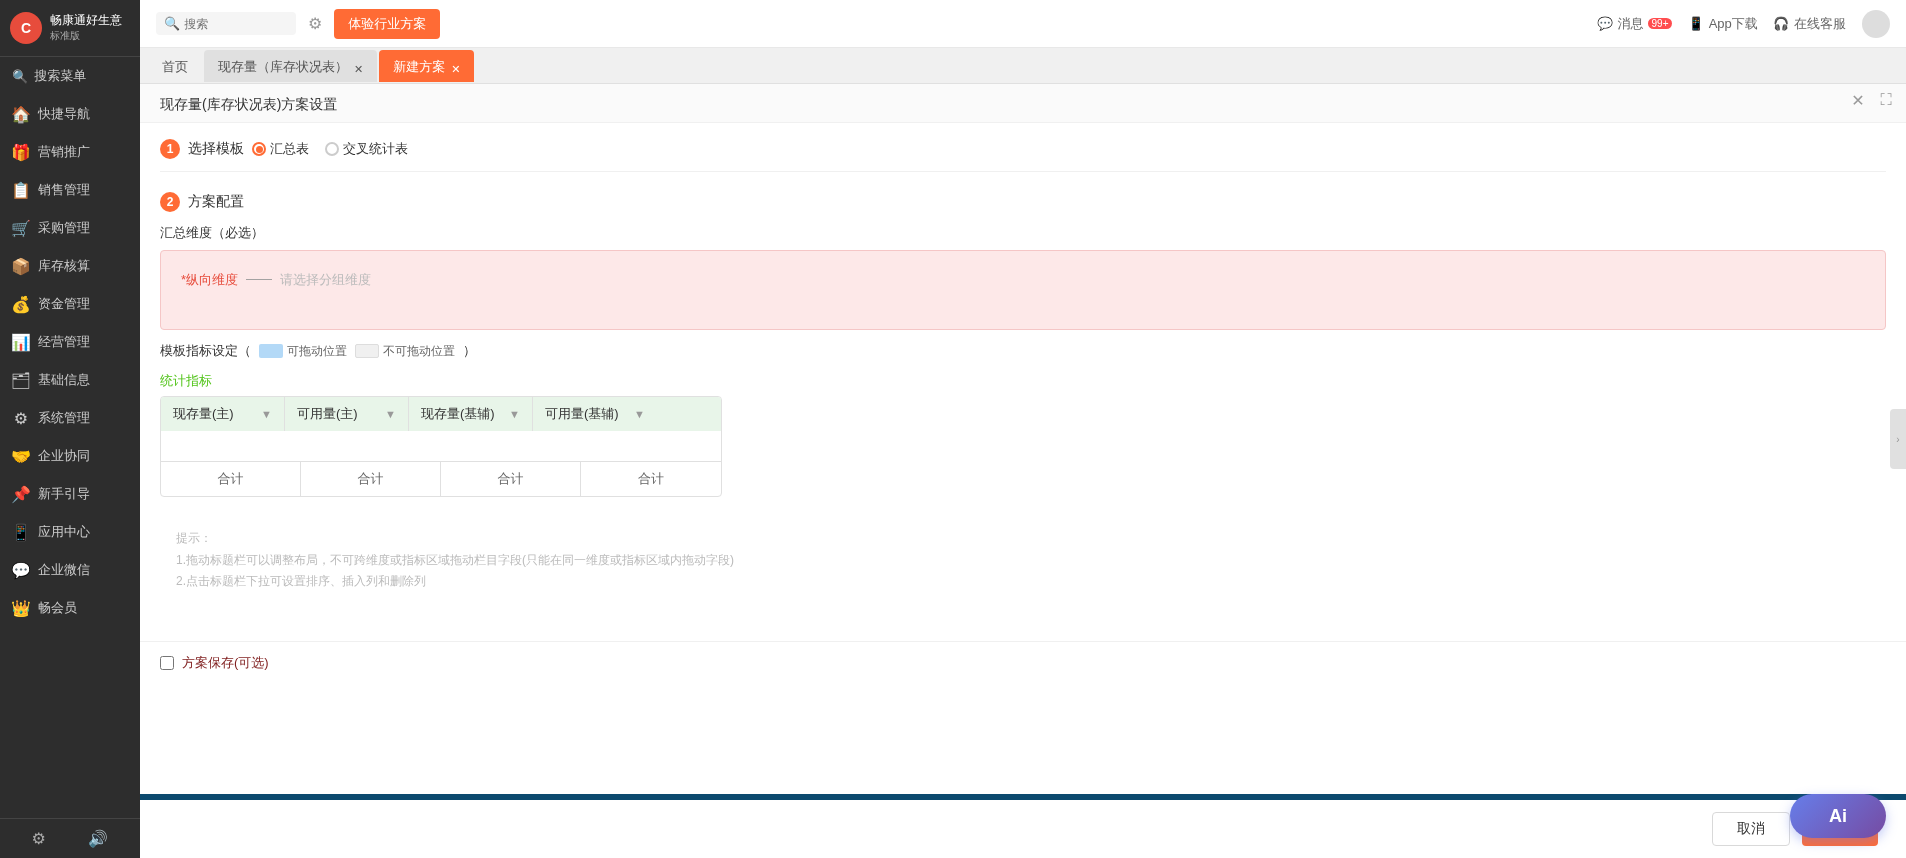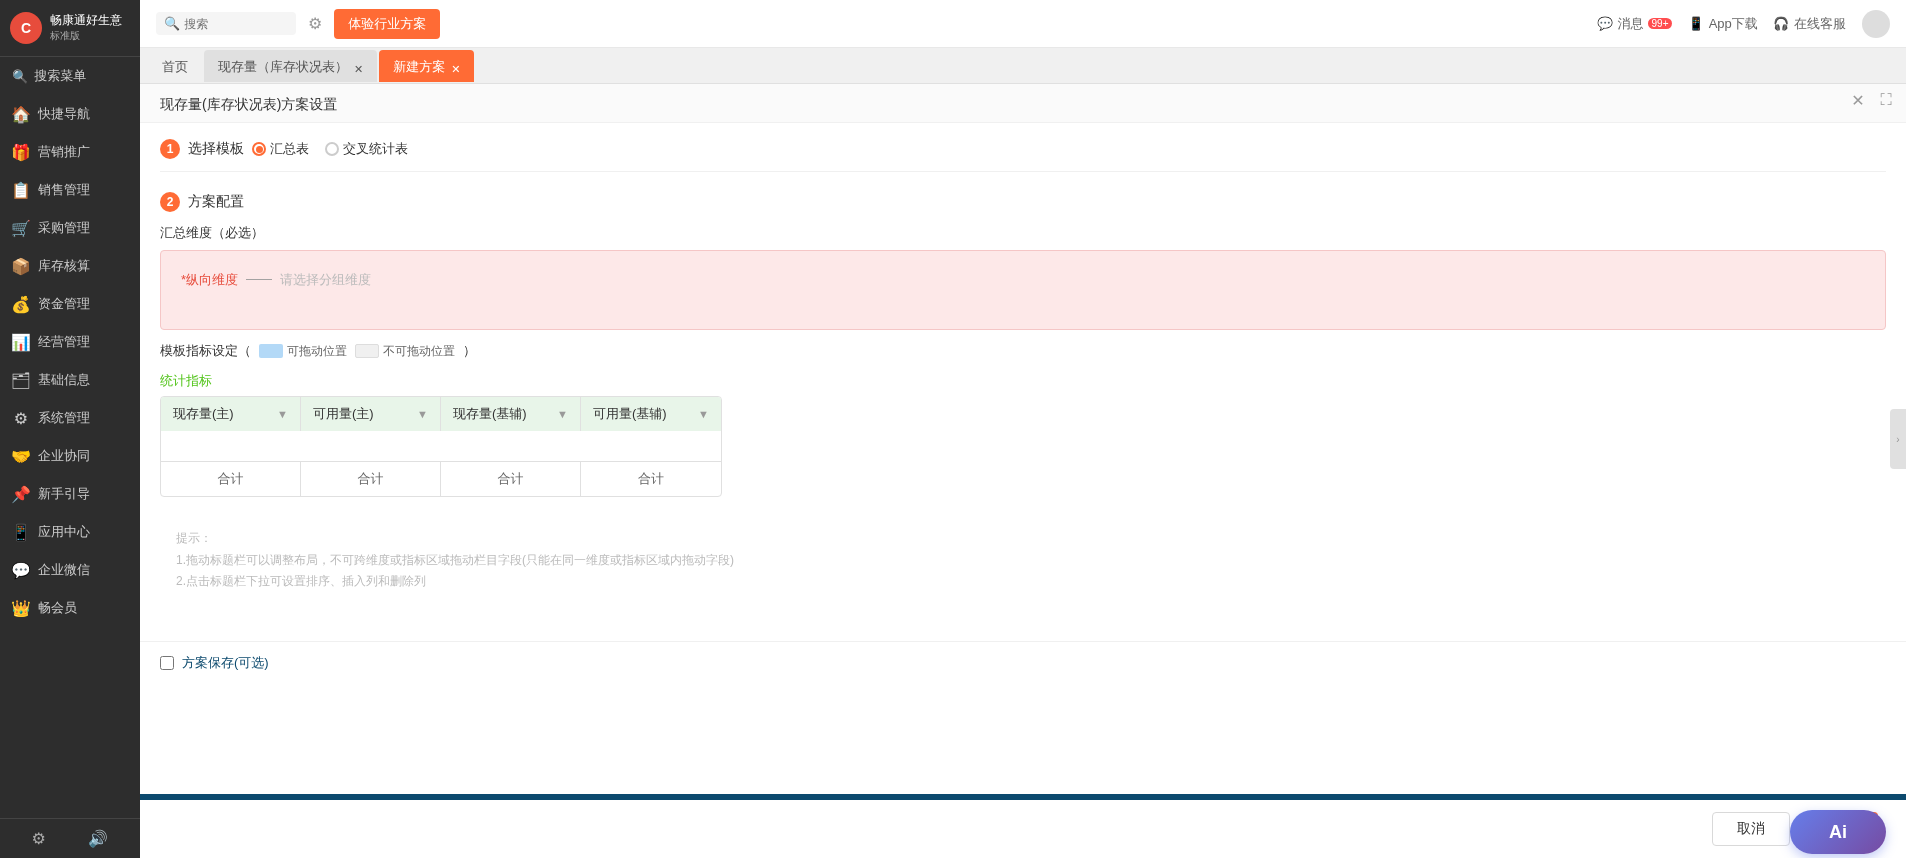--- a/index.html
+++ b/index.html
@@ -318,21 +318,21 @@
       border-radius: 4px;
       overflow: hidden;
       display: inline-block;
       min-width: 560px;
     }
     .stats-table-header {
       display: flex;
       background: #e8f5e9;
     }
     .stats-col {
-      width: 140px;
+      width: 124px;
       padding: 8px 12px;
       display: flex;
       align-items: center;
       justify-content: space-between;
       border-right: 1px solid #e0e0e0;
       font-size: 13px;
       color: #333;
     }
     .stats-col:last-child { border-right: none; }
     .stats-col-chevron { color: #999; font-size: 11px; }
@@ -372,21 +372,21 @@
       padding: 12px 20px;
       border-top: 1px solid #f0f0f0;
     }
     .save-checkbox {
       width: 14px;
       height: 14px;
       border: 1px solid #ccc;
       border-radius: 2px;
       cursor: pointer;
     }
-    .save-label { font-size: 13px; color: #0c4a6e; }
+    .save-label { font-size: 13px; color: #7f1d1d; }
 
     
     .action-bar {
       background: #fff;
       border-top: 6px solid #0c4a6e;
       padding: 12px 28px;
       display: flex;
       justify-content: flex-end;
       gap: 12px;
       flex-shrink: 0;
@@ -444,21 +444,21 @@
       width: 24px;
       height: 24px;
       display: flex;
       align-items: center;
       justify-content: center;
     }
 
     
     .ai-fab {
       position: fixed;
-      bottom: 4px;
+      bottom: 20px;
       right: 20px;
       width: 96px;
       height: 44px;
       background: linear-gradient(135deg, #667eea 0%, #764ba2 100%);
       border-radius: 22px;
       display: flex;
       align-items: center;
       justify-content: center;
       color: white;
       font-size: 18px;

